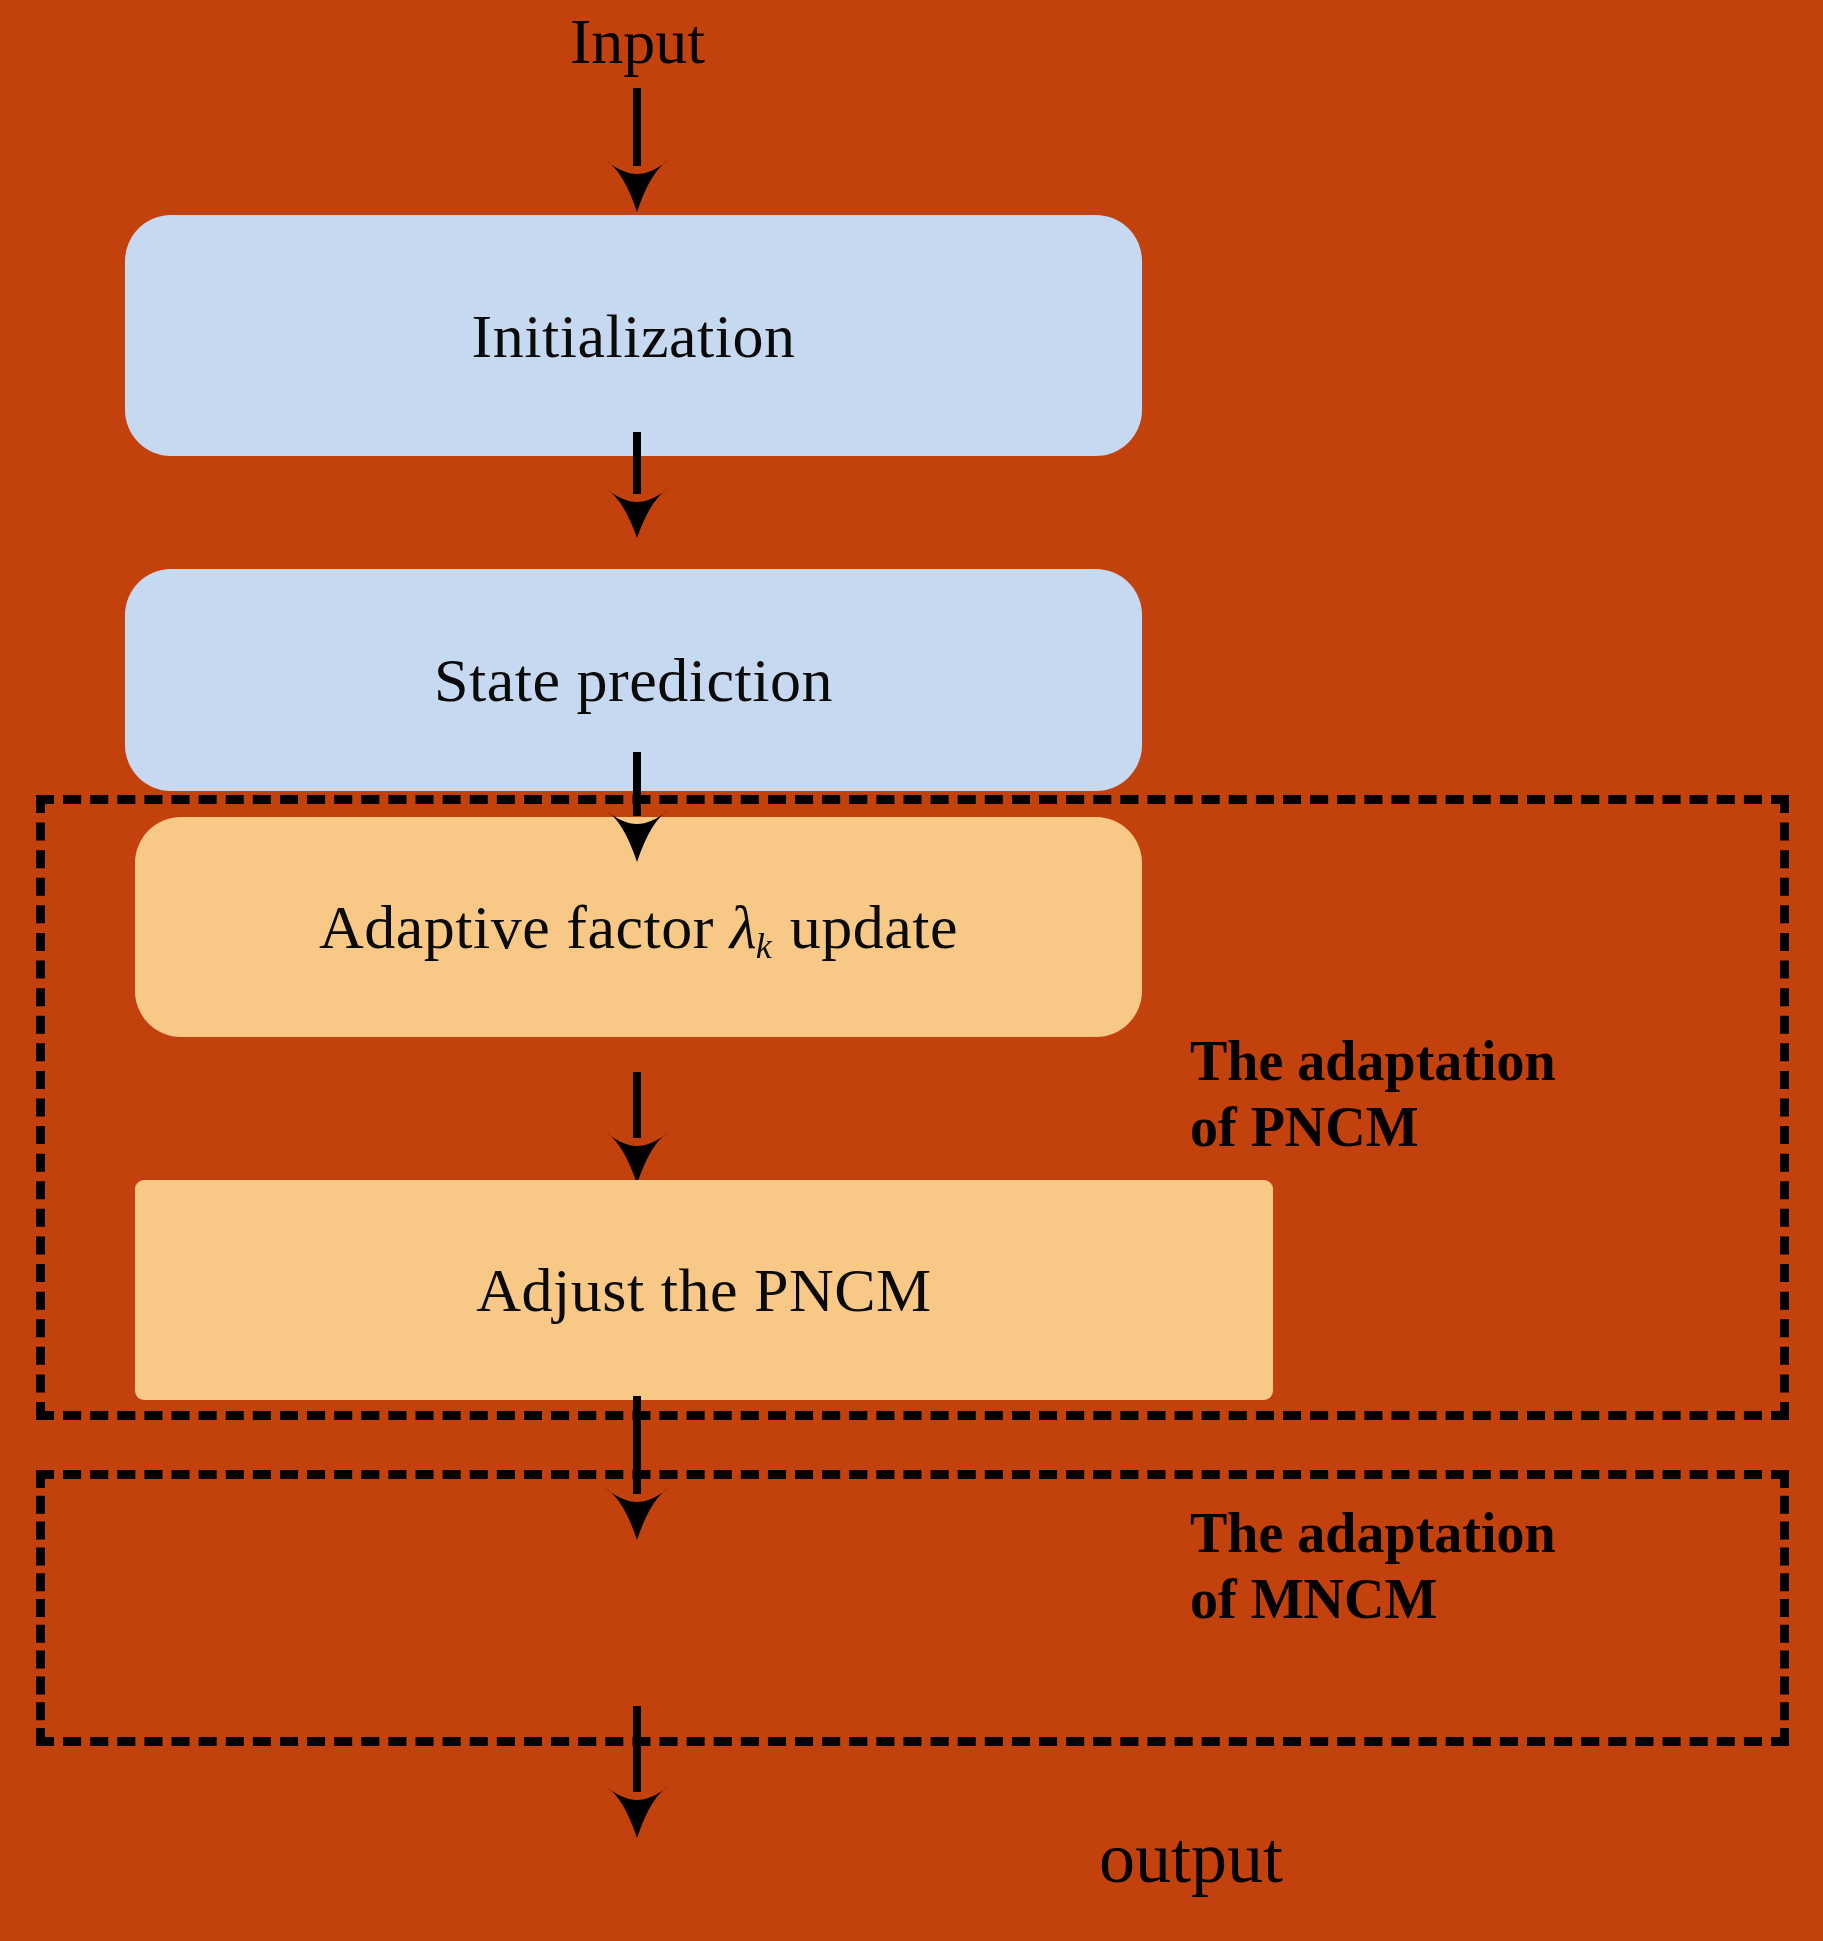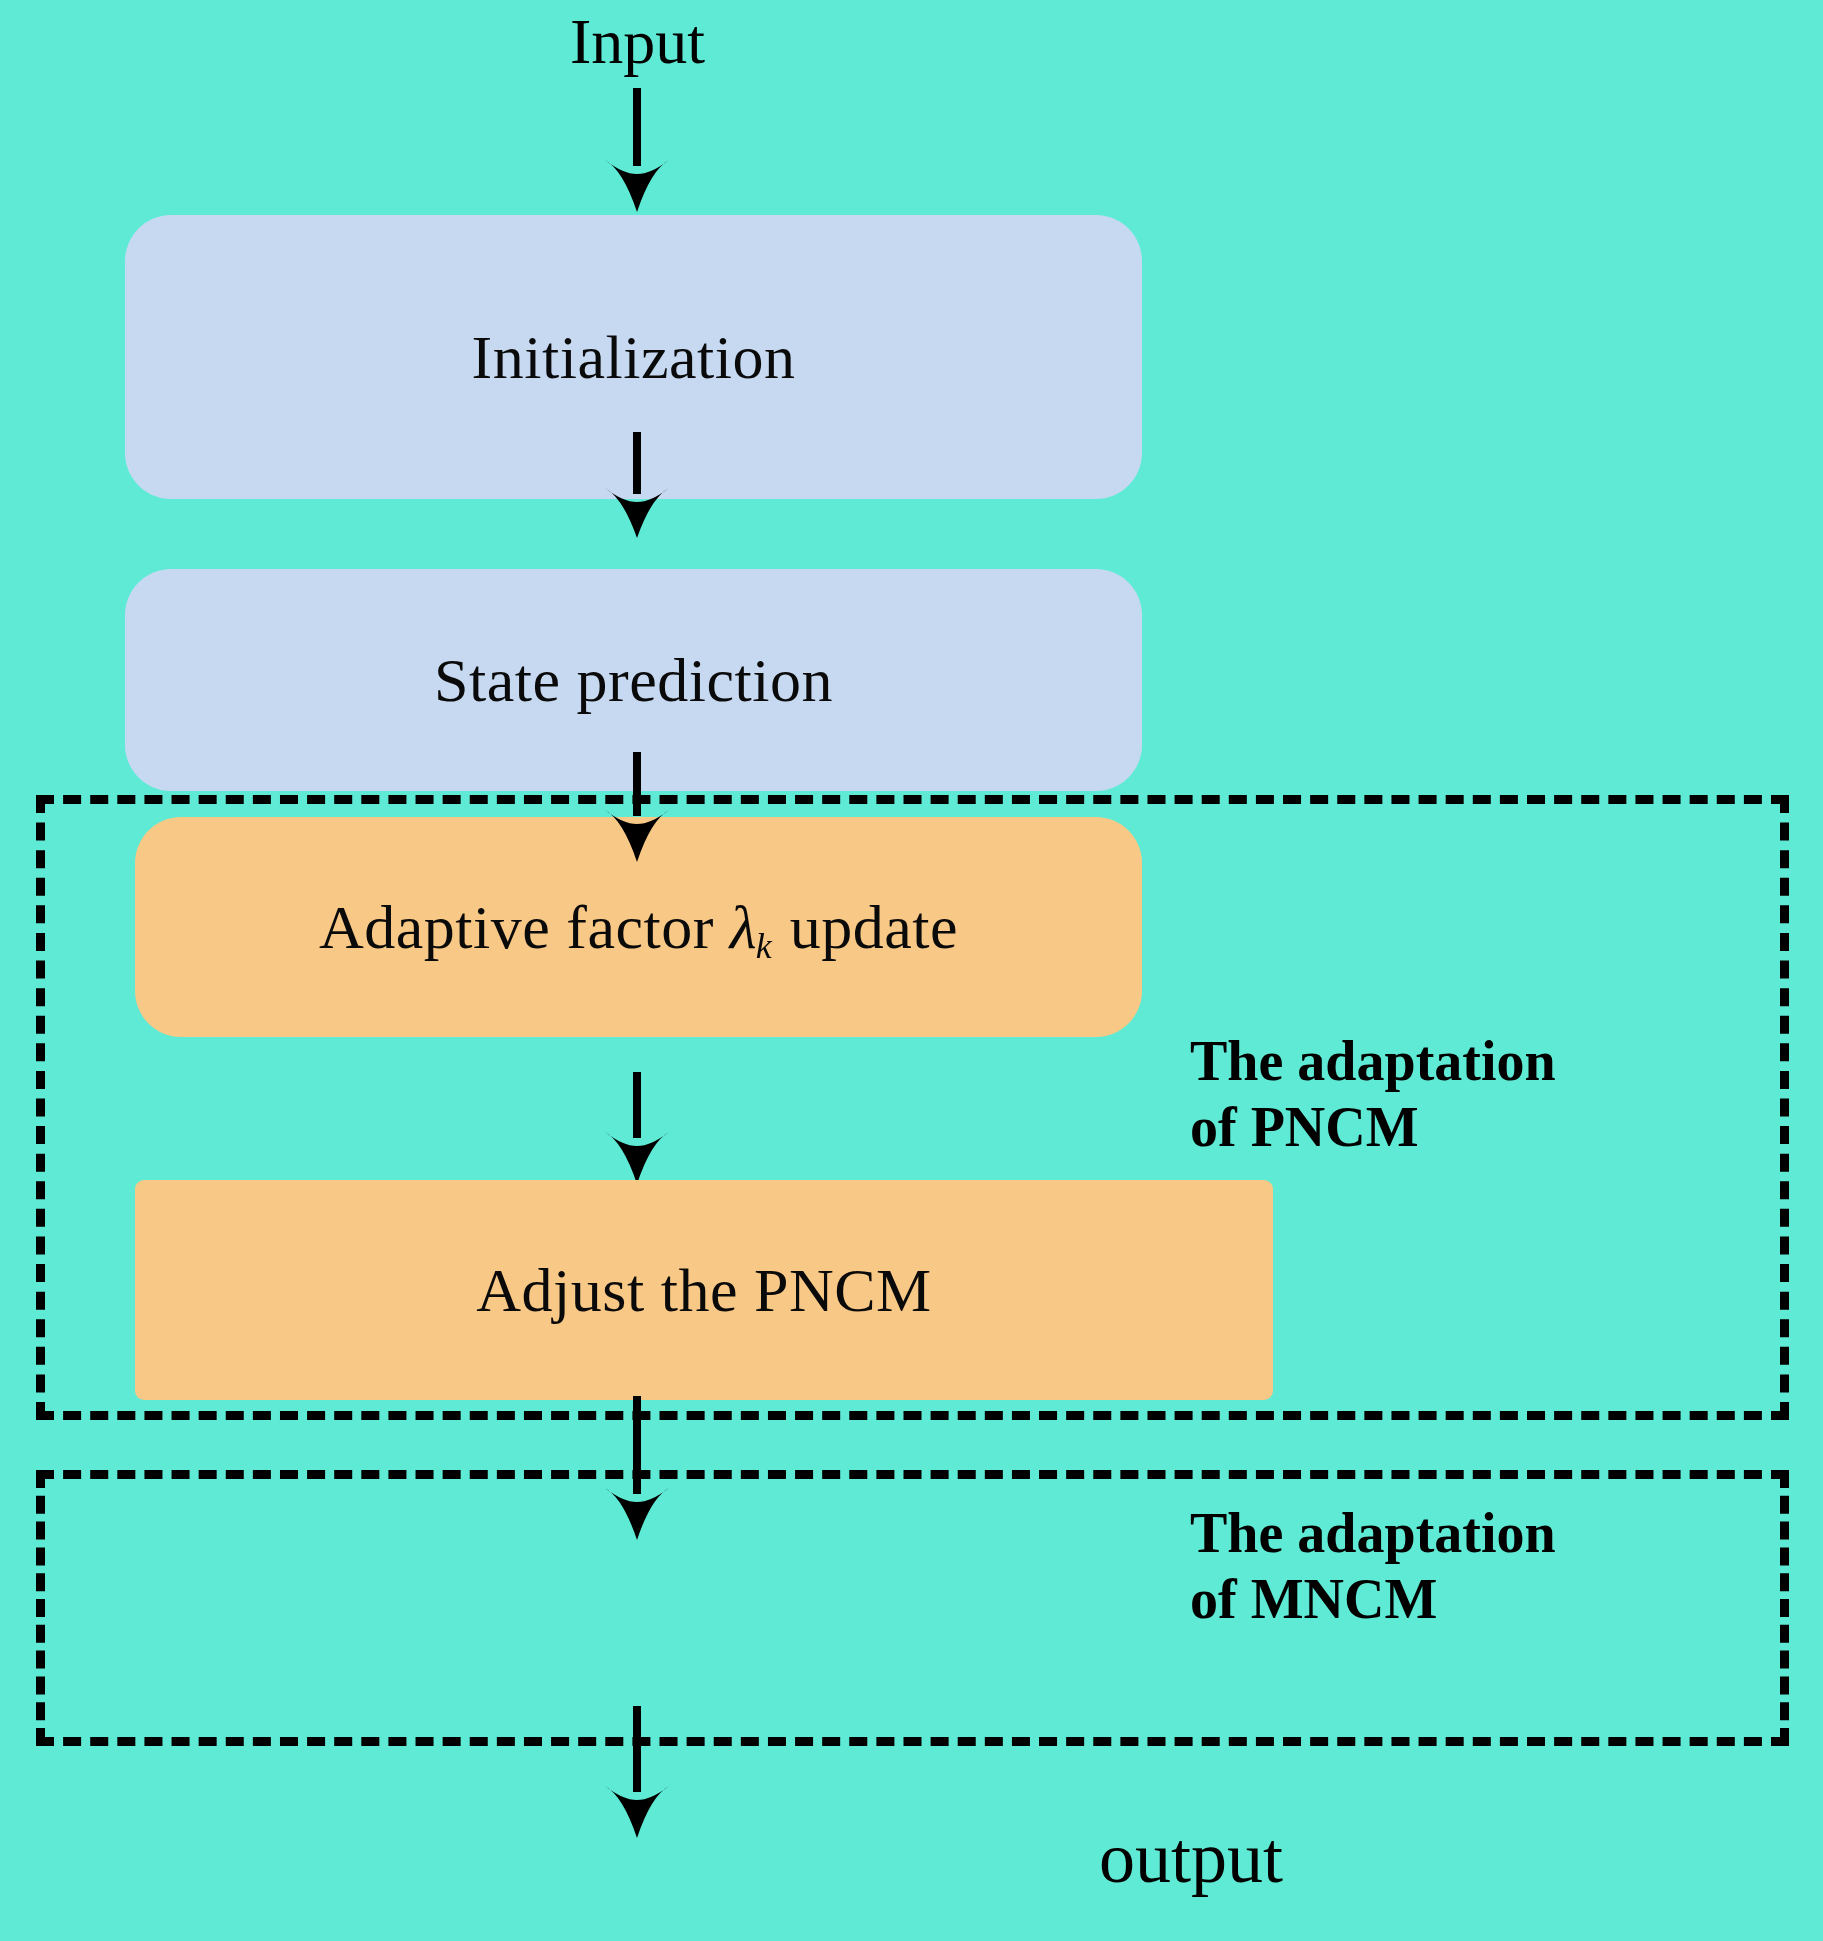--- a/index.html
+++ b/index.html
@@ -7,21 +7,21 @@
     padding: 0;
     background: #ffffff;
   }
   body {
     font-family: "Liberation Serif", "DejaVu Serif", serif;
   }
   #canvas {
     position: relative;
     width: 1823px;
     height: 1941px;
-    background: #5eead4;
+    background: #c2410c;
     overflow: hidden;
   }
   .node {
     position: absolute;
     display: flex;
     align-items: center;
     justify-content: center;
     border-radius: 46px;
     box-sizing: border-box;
   }
@@ -81,21 +81,21 @@
 
 <div id="canvas">
 
   <div class="free-text" style="left:0; top:10px; width:1275px; text-align:center; font-size:64px;">Input</div>
 
   <svg class="arrow" style="left:597px; top:88px;" width="80" height="130" viewBox="0 0 80 130">
     <rect x="36" y="0" width="8" height="78" fill="#000000"></rect>
     <path d="M 8 72 Q 26 82 40 124 Q 54 82 72 72 Q 54 86 40 86 Q 26 86 8 72 Z" fill="#000000"></path>
   </svg>
 
-  <div class="node blue" style="left:125px; top:215px; width:1017px; height:284px;">
+  <div class="node blue" style="left:125px; top:215px; width:1017px; height:241px;">
     <span class="node-label">Initialization</span>
   </div>
 
   <svg class="arrow" style="left:597px; top:432px;" width="80" height="112" viewBox="0 0 80 112">
     <rect x="36" y="0" width="8" height="62" fill="#000000"></rect>
     <path d="M 8 56 Q 26 66 40 106 Q 54 66 72 56 Q 54 70 40 70 Q 26 70 8 56 Z" fill="#000000"></path>
   </svg>
 
   <div class="node blue" style="left:125px; top:533px; width:1017px; height:222px;margin-top:36px;">
     <span class="node-label">State prediction</span>

